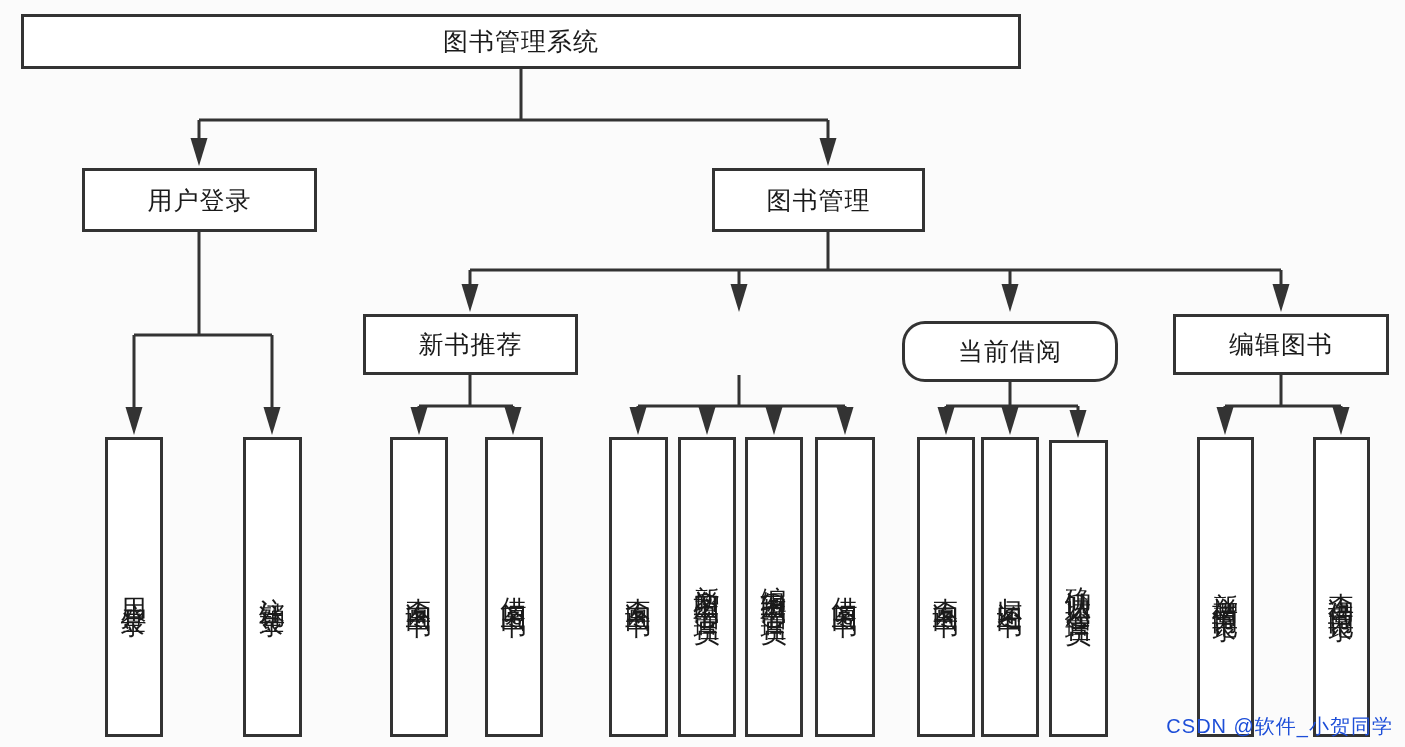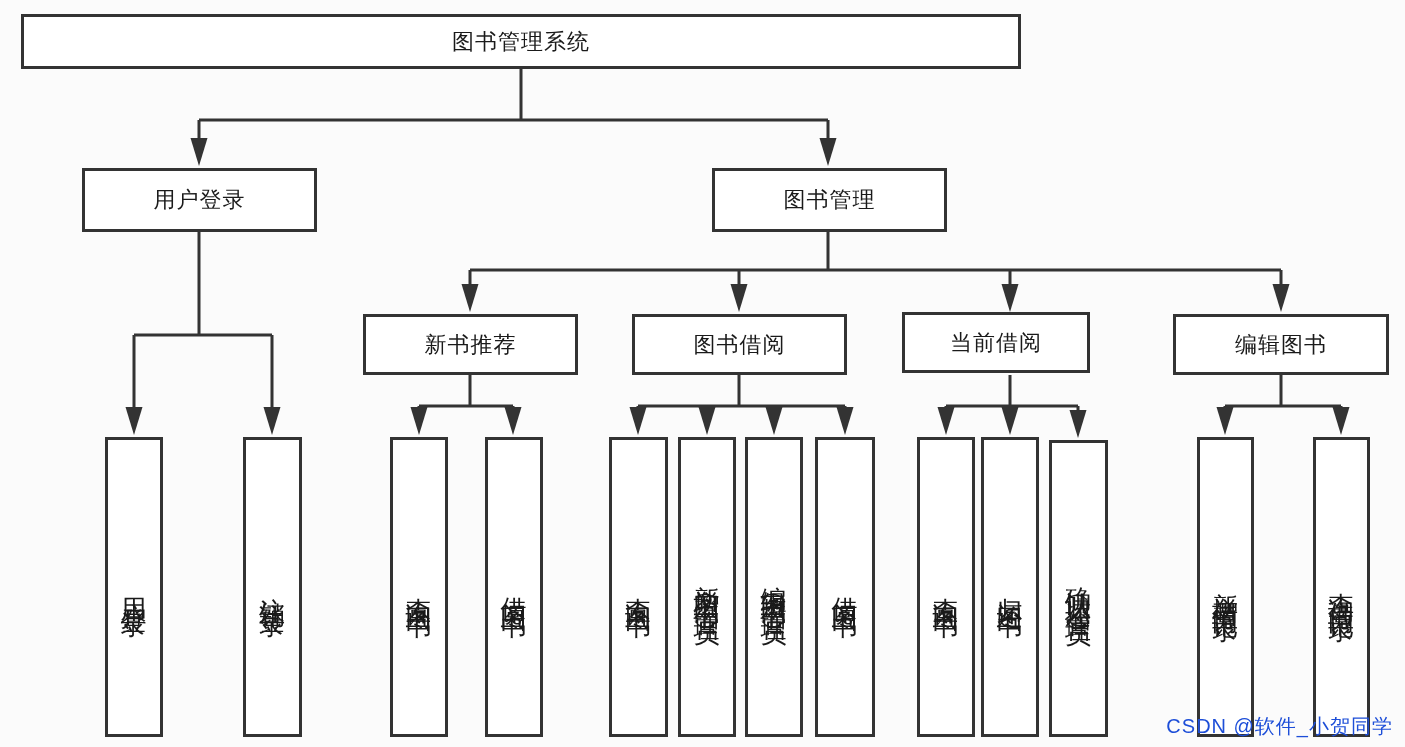--- a/index.html
+++ b/index.html
@@ -26,21 +26,21 @@
     position: absolute;
     box-sizing: border-box;
     border: 3px solid #333333;
     background: #ffffff;
     display: flex;
     align-items: center;
     justify-content: center;
     color: #1a1a1a;
   }
   .h-node {
-    font-size: 22px;
+    font-size: 25px;
     letter-spacing: 1px;
     white-space: nowrap;
   }
   .leaf span {
     writing-mode: vertical-rl;
     text-orientation: mixed;
     font-size: 26px;
     letter-spacing: 5px;
     line-height: 1;
     white-space: nowrap;
@@ -102,31 +102,28 @@
     </g>
   </svg>
 
   <div class="node h-node" style="left:21px; top:14px; width:1000px; height:55px;">
     <span>图书管理系统</span>
   </div>
 
   <div class="node h-node" style="left:82px; top:168px; width:235px; height:64px;">
     <span>用户登录</span>
   </div>
-  <div class="node h-node" style="left:712px; top:168px; width:235px; height:64px;">
+  <div class="node h-node" style="left:712px; top:168px; width:213px; height:64px;">
     <span>图书管理</span>
   </div>
 
   <div class="node h-node" style="left:363px; top:314px; width:215px; height:61px;">
     <span>新书推荐</span>
   </div>
-  <div class="node h-node" style="left:632px; top:314px; width:215px; height:61px;">
-    <span>图书借阅</span>
-  </div>
-  <div class="node h-node" style="left:902px; top:312px; width:188px; height:61px;">
+  <div class="node h-node" style="left:902px; top:321px; width:216px; height:61px;border-radius:23px;">
     <span>当前借阅</span>
   </div>
   <div class="node h-node" style="left:1173px; top:314px; width:216px; height:61px;">
     <span>编辑图书</span>
   </div>
 
   <div class="node leaf" style="left:105px; top:437px; width:58px; height:300px;">
     <span>用户登录</span>
   </div>
   <div class="node leaf" style="left:243px; top:437px; width:59px; height:300px;">

